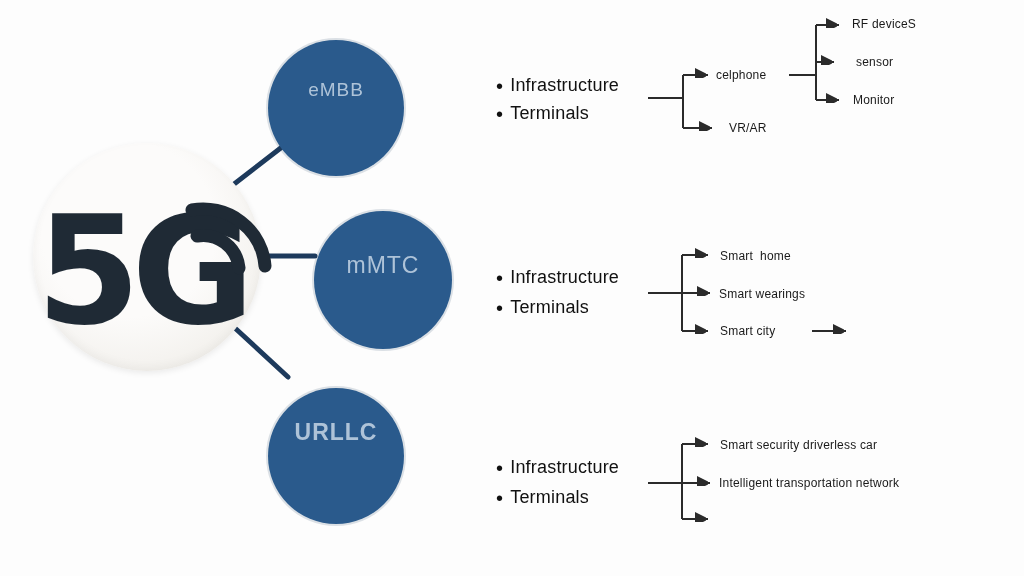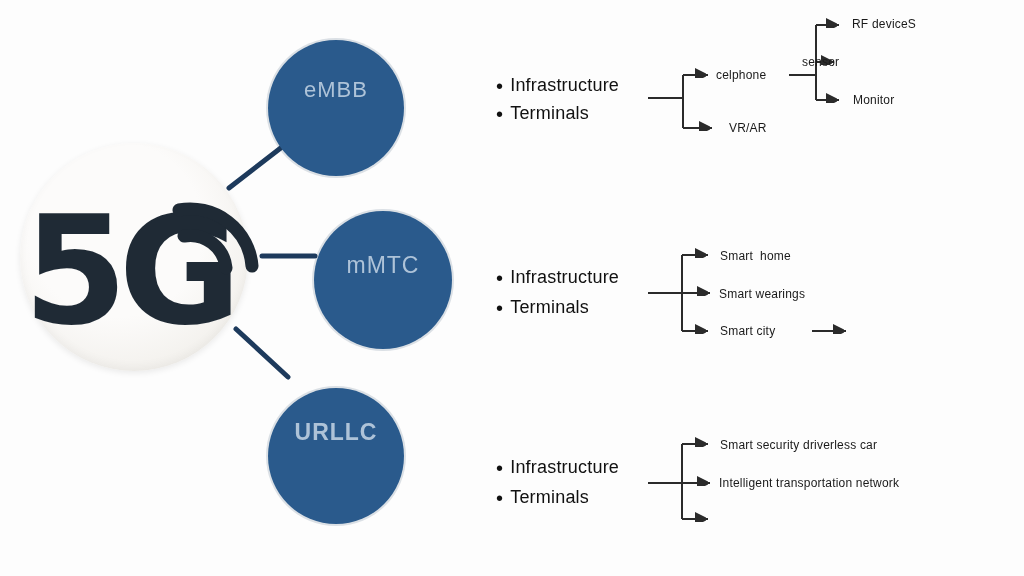--- a/index.html
+++ b/index.html
@@ -9,21 +9,21 @@
     font-family:"Liberation Sans","DejaVu Sans",sans-serif;
     overflow:hidden;
   }
   #stage{position:relative;width:1024px;height:576px;background:#fdfdfd;}
 
   
   #lines{position:absolute;left:0;top:0;width:1024px;height:576px;}
 
   
   .hub{
-    position:absolute;left:20px;top:143px;width:228px;height:228px;
+    position:absolute;left:33px;top:143px;width:228px;height:228px;
     border-radius:50%;
     background:radial-gradient(circle at 42% 38%, #fcfbfa 45%, #f3f1ed 75%, #e9e6e1 96%);
     box-shadow:0 2px 6px rgba(0,0,0,0.08), inset 0 -4px 10px rgba(0,0,0,0.04);
     text-align:right;
   }
   .hub svg{position:absolute;left:0;top:0;overflow:visible;}
   .hub text{
     font-family:"DejaVu Sans","Liberation Sans",sans-serif;
     font-weight:900;
     fill:#1f2a35;
@@ -32,21 +32,21 @@
 
   
   .cat{
     position:absolute;border-radius:50%;
     background:#2a5a8c;
     box-shadow:0 0 0 2px rgba(30,60,95,0.15);
   }
   .cat .cat-label{
     position:absolute;left:0;width:100%;text-align:center;
     transform:translateY(-50%);
-    color:#aec3d8;font-size:22px;letter-spacing:1px;
+    color:#aec3d8;font-size:19px;letter-spacing:1px;
   }
   #cat-embb{left:268px;top:40px;width:136px;height:136px;}
   #cat-embb .cat-label{top:37%;}
   #cat-mmtc{left:314px;top:211px;width:138px;height:138px;}
   #cat-mmtc .cat-label{top:39%;font-size:23px;text-align:center;}
   #cat-urllc{left:268px;top:388px;width:136px;height:136px;font-weight:bold;}
   #cat-urllc .cat-label{top:32%;font-size:23px;}
 
   
   .bullet-row{
@@ -132,21 +132,21 @@
     <span class="dot">•</span>
     <span>Infrastructure</span>
   </div>
   <div class="bullet-row" style="left:496px;top:113px">
     <span class="dot">•</span>
     <span>Terminals</span>
   </div>
   <div class="leaf" style="left:716px;top:75px">celphone</div>
   <div class="leaf" style="left:729px;top:128px">VR/AR</div>
   <div class="leaf" style="left:852px;top:24px">RF deviceS</div>
-  <div class="leaf" style="left:802px;top:62px">sensor</div>
+  <div class="leaf" style="left:856px;top:62px">sensor</div>
   <div class="leaf" style="left:853px;top:100px">Monitor</div>
 
   <div class="bullet-row" style="left:496px;top:277px">
     <span class="dot">•</span>
     <span>Infrastructure</span>
   </div>
   <div class="bullet-row" style="left:496px;top:307px">
     <span class="dot">•</span>
     <span>Terminals</span>
   </div>

